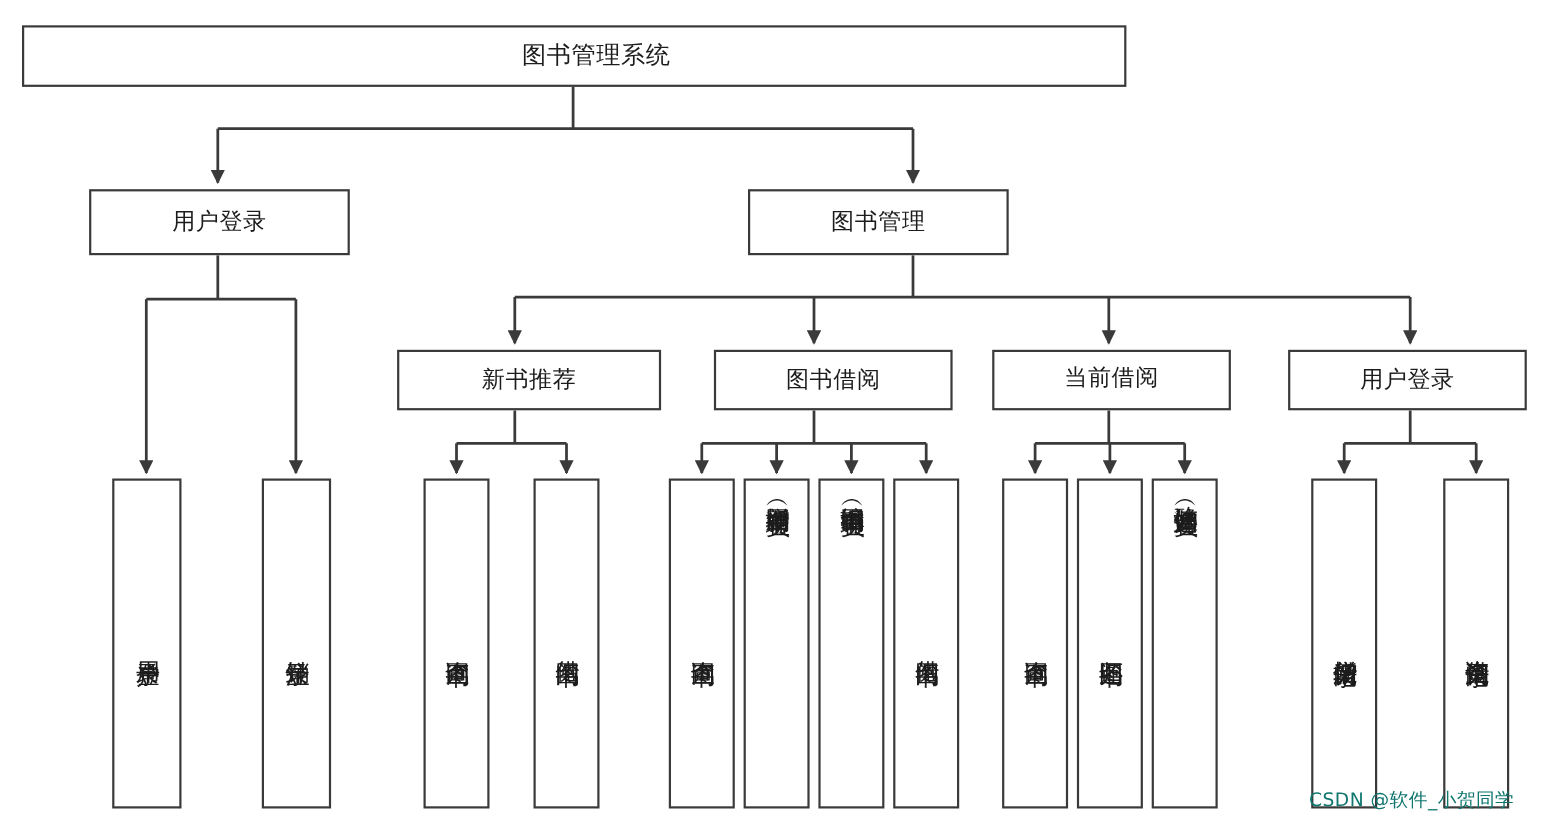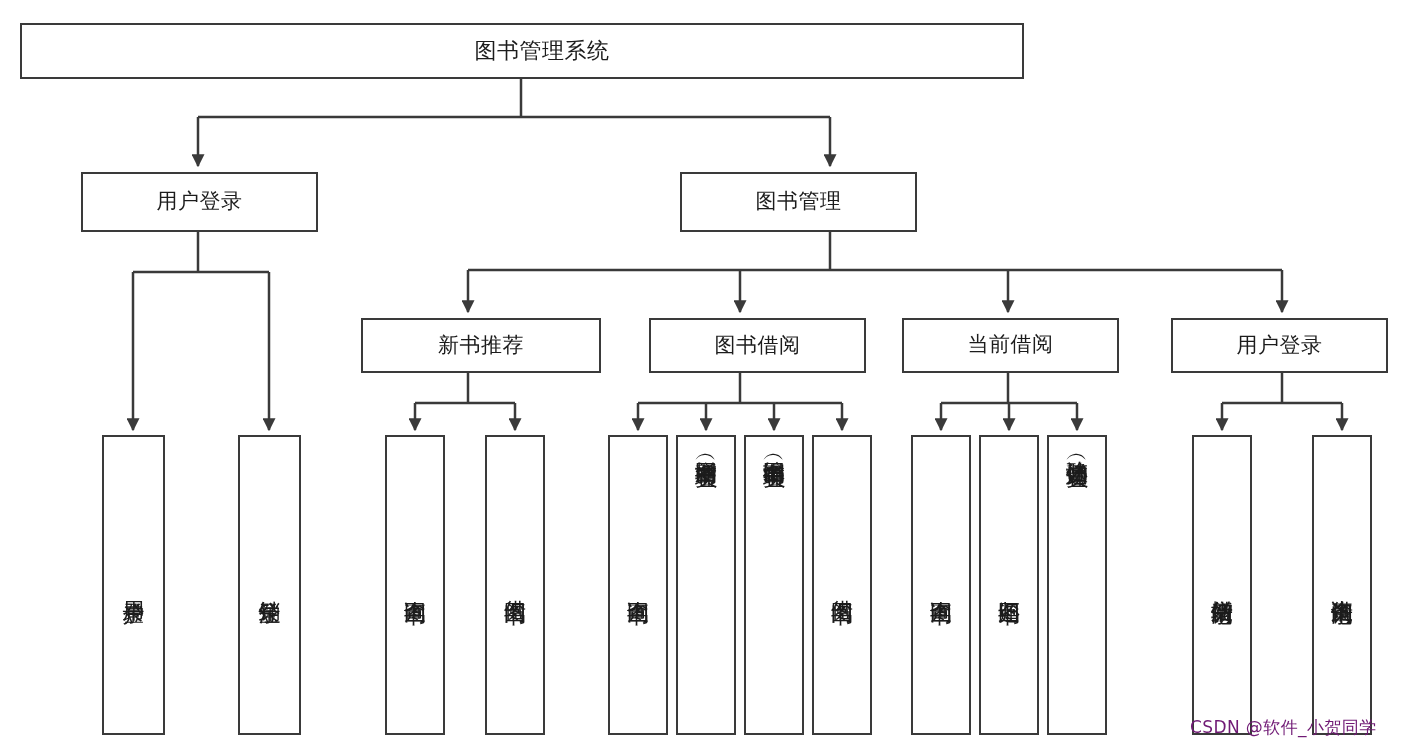--- a/index.html
+++ b/index.html
@@ -64,21 +64,21 @@
     writing-mode: vertical-rl;
     text-orientation: upright;
     font-size: 22px;
     line-height: 1.28;
     letter-spacing: 1px;
     white-space: nowrap;
   }
   .watermark {
     position: absolute;
     font-size: 17px;
-    color: #701a75;
+    color: #0f766e;
     white-space: nowrap;
     z-index: 6;
     letter-spacing: 0.4px;
   }
 </style>
 </head>
 <body>
 
 <div id="canvas">
 

